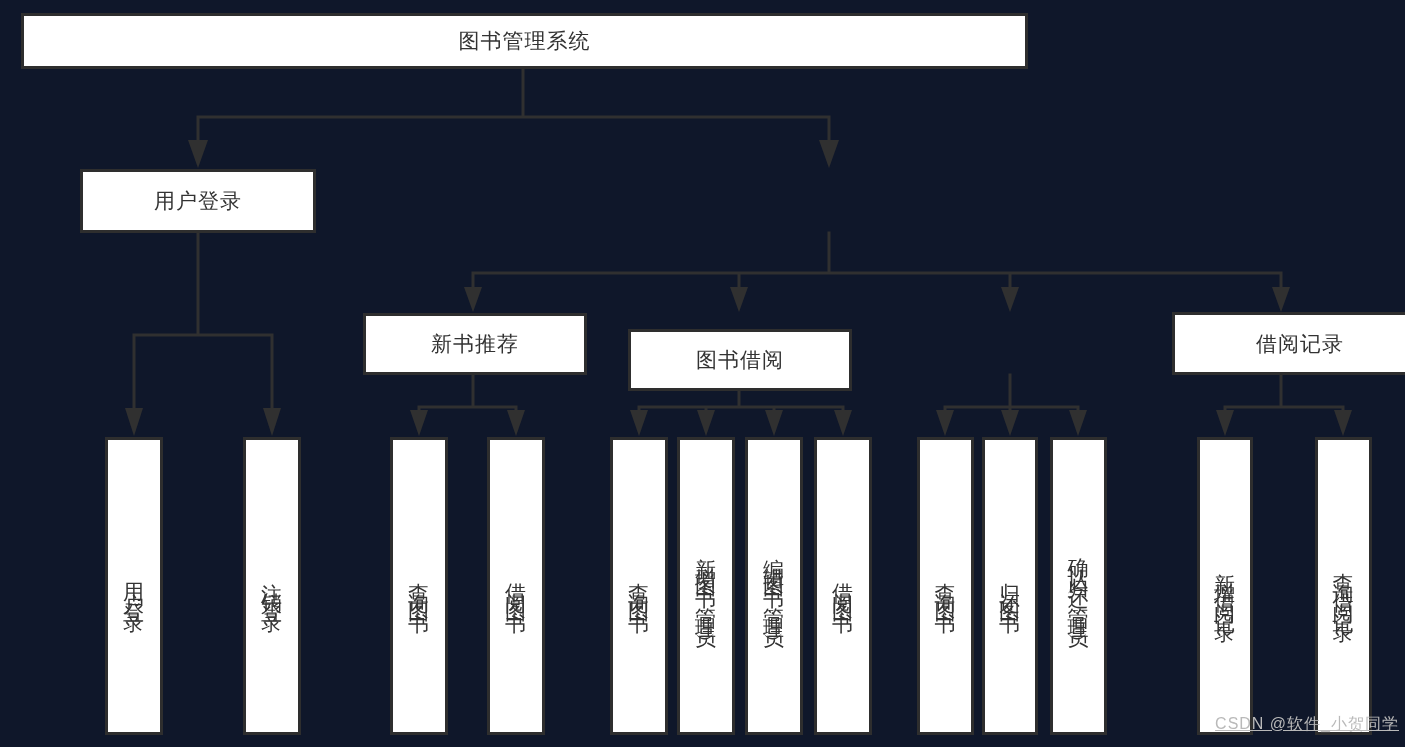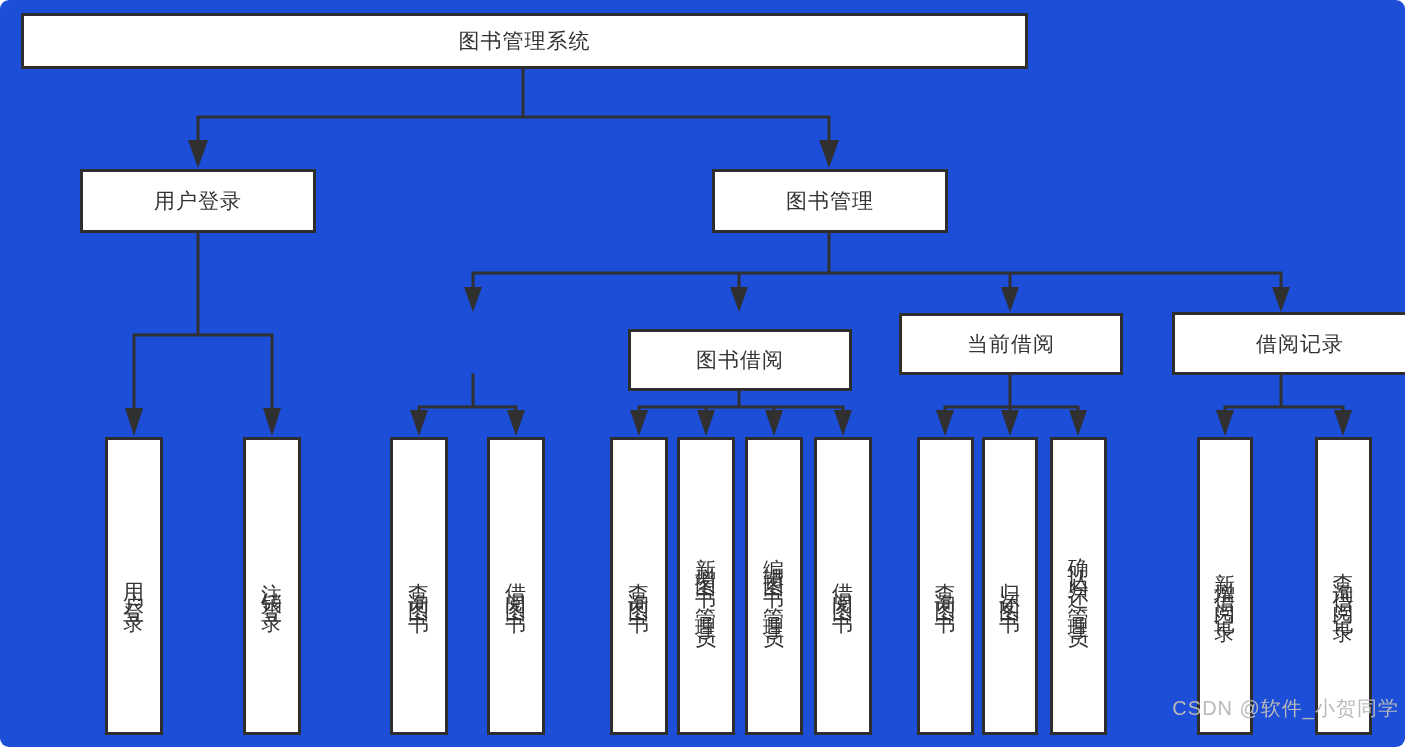--- a/index.html
+++ b/index.html
@@ -3,23 +3,22 @@
 <meta charset="utf-8">
 <style>
   * { margin: 0; padding: 0; box-sizing: border-box; }
   html, body { background: #ffffff; }
   body { font-family: "Liberation Sans", "DejaVu Sans", sans-serif; }
 
   .canvas {
     position: relative;
     width: 1405px;
     height: 747px;
-    background: #1d4ed8;
+    background: #0f172a;
     overflow: hidden;
-    border-radius: 9px;
   }
 
   .connectors {
     position: absolute;
     left: 0; top: 0;
     width: 1405px; height: 747px;
     pointer-events: none;
   }
   .connectors path {
     stroke: #303030;
@@ -46,26 +45,27 @@
     writing-mode: vertical-rl;
     text-orientation: mixed;
     letter-spacing: 10px;
     line-height: 1;
     font-size: 21px;
   }
 
   .watermark {
     position: absolute;
     right: 6px;
-    top: 695px;
-    font-size: 20px;
+    top: 714px;
+    font-size: 16px;
     color: #b9b9b9;
     letter-spacing: 1px;
     z-index: 2;
     white-space: nowrap;
+    text-decoration: underline;
   }
 </style>
 </head>
 <body>
 
 <div class="canvas">
 
   <svg class="connectors" viewBox="0 0 1405 747" xmlns="http://www.w3.org/2000/svg">
 
     <path d="M523,69 V117 M198,117 H829 M198,117 V142 M829,117 V142"></path>
@@ -98,24 +98,23 @@
     <polygon points="1069,410 1087,410 1078,436"></polygon>
 
     <path d="M1281,375 V407 M1225,407 H1343 M1225,407 V413 M1343,407 V413"></path>
     <polygon points="1216,410 1234,410 1225,436"></polygon>
     <polygon points="1334,410 1352,410 1343,436"></polygon>
   </svg>
 
   <div class="box" style="left:21px; top:13px; width:1007px; height:56px;">图书管理系统</div>
 
   <div class="box" style="left:80px; top:169px; width:236px; height:64px;">用户登录</div>
-  <div class="box" style="left:712px; top:169px; width:236px; height:64px;">图书管理</div>
 
+  <div class="box" style="left:363px; top:313px; width:224px; height:62px;">新书推荐</div>
   <div class="box" style="left:628px; top:313px; width:224px; height:62px;margin-top:16px;">图书借阅</div>
-  <div class="box" style="left:899px; top:313px; width:224px; height:62px;">当前借阅</div>
   <div class="box" style="left:1172px; top:312px; width:256px; height:63px;">借阅记录</div>
 
   <div class="box vbox" style="left:105px; top:437px; width:58px; height:298px;">用户登录</div>
   <div class="box vbox" style="left:243px; top:437px; width:58px; height:298px;">注销登录</div>
 
   <div class="box vbox" style="left:390px; top:437px; width:58px; height:298px;">查询图书</div>
   <div class="box vbox" style="left:487px; top:437px; width:58px; height:298px;">借阅图书</div>
 
   <div class="box vbox" style="left:610px; top:437px; width:58px; height:298px;">查询图书</div>
   <div class="box vbox" style="left:677px; top:437px; width:58px; height:298px;">新增图书（管理员）</div>

